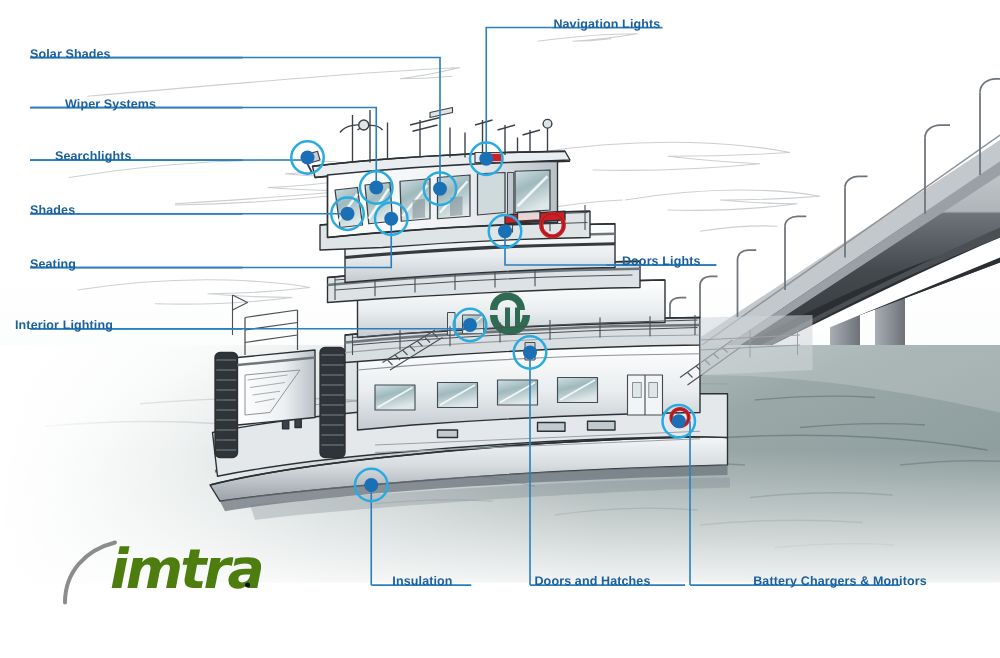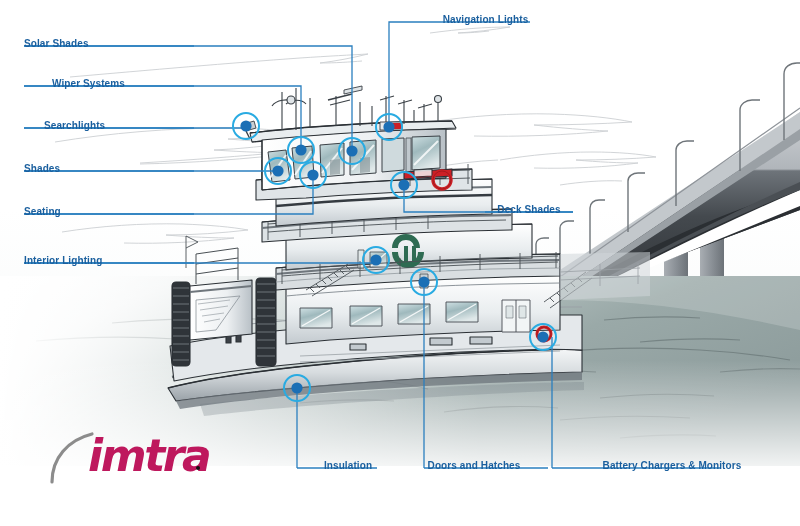--- a/index.html
+++ b/index.html
@@ -39,21 +39,21 @@
     cursor:pointer;
   }
   #logo .word{
     position:absolute;
     left:40px;top:2px;
     font-family:"DejaVu Sans","Liberation Sans",sans-serif;
     font-size:44px;
     font-weight:700;
     font-style:italic;
     letter-spacing:-2.4px;
-    color:#be185d;
+    color:#4d7c0f;
     line-height:48px;
   }
   #logo .tm{
     position:absolute;
     left:148px;top:36px;
     width:4px;height:4px;border-radius:50%;
     background:#111;
   }
 </style>
 </head>
@@ -624,24 +624,24 @@
       <circle cx="543" cy="337" r="13" fill="none" stroke="#29abe2" stroke-width="2"></circle>
       <circle cx="543" cy="337" r="5.6" fill="#1b6fb5"></circle>
     </svg>
 
   <div id="labels">
       <div class="label" style="left: 24px; top: 38px;">Solar Shades</div>
       <div class="label" style="left: 24px; top: 78px; margin-left: 28px;">Wiper Systems</div>
       <div class="label" style="left: 24px; top: 120px; margin-left: 20px;">Searchlights</div>
       <div class="label" style="left: 24px; top: 163px;">Shades</div>
       <div class="label" style="left: 24px; top: 206px;">Seating</div>
-      <div class="label" style="left: 24px; top: 255px;">Interior Lighting</div>
+      <div class="label" style="left: 12px; top: 255px;">Interior Lighting</div>
       <div class="label center" style="left: 485.5px; top: 14px;">Navigation Lights</div>
-      <div class="label center" style="left: 529px; top: 204px;">Deck Shades</div>
-      <div class="label center" style="left: 348px; top: 460px;">Insulation</div>
+      <div class="label center" style="left: 529px; top: 204px;">Doors Lights</div>
+      <div class="label center" style="left: 338px; top: 460px;">Insulation</div>
       <div class="label center" style="left: 474px; top: 460px;">Doors and Hatches</div>
       <div class="label center" style="left: 672px; top: 460px;">Battery Chargers &amp; Monitors</div>
     </div>
 
   <div id="logo">
     <svg width="160" height="56" viewBox="0 0 160 56" style="position:absolute;left:0;top:0;">
       <path d="M4 52 C4 28 20 10 44 4" fill="none" stroke="#8c8c8c" stroke-width="3.2" stroke-linecap="round"></path>
     </svg>
     <div class="word">imtra</div>
     <div class="tm"></div>

